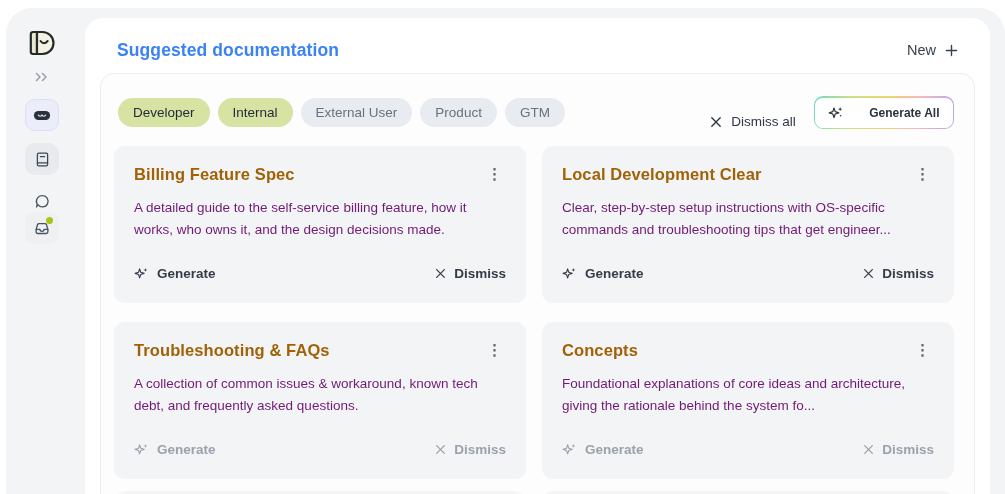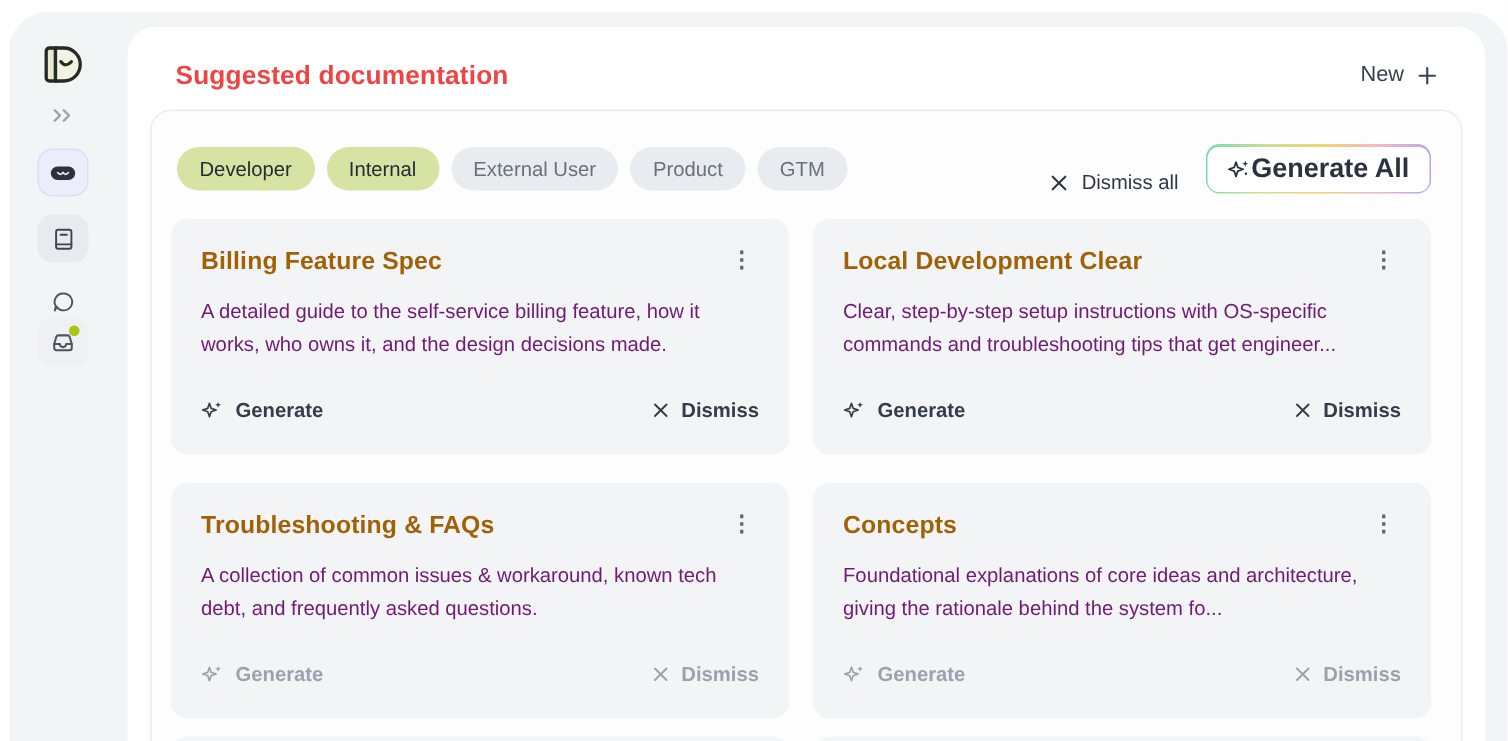--- a/index.html
+++ b/index.html
@@ -36,21 +36,21 @@
   }
   
   .main {
     position:absolute; left:85px; top:18px; right:15px; bottom:-20px;
     background:#ffffff; border-radius:18px 18px 0 0;
   }
   .main-header {
     display:flex; align-items:center; justify-content:space-between;
     padding:20px 32px 0 32px; height:44px;
   }
-  .page-title { font-size:17.5px; font-weight:700; color:#ef4444; letter-spacing:.1px; }
+  .page-title { font-size:17.5px; font-weight:700; color:#3b82f6; letter-spacing:.1px; }
   .new-btn {
     display:flex; align-items:center; gap:9px;
     font-size:14.5px; color:#37424f; cursor:pointer; font-weight:500;
   }
   .inner-panel {
     position:absolute; left:15px; right:15px; top:55px; bottom:-20px;
     background:#fdfdfe; border:1px solid #eaecf0; border-radius:14px;
     overflow:hidden;
   }
   .panel-body { padding:22px 20px 0 13px; }
@@ -67,22 +67,22 @@
   .dismiss-all {
     display:flex; align-items:center; gap:9px;
     font-size:13.5px; font-weight:500; color:#2e3844; cursor:pointer;
   }
   .gen-all-border {
     border-radius:9px; padding:1.5px; cursor:pointer;
     background:linear-gradient(100deg,#6fd9bd 0%,#c7e18e 25%,#f0d36e 50%,#f2b9c4 75%,#b4a3ef 100%);
   }
   .gen-all {
     height:30px; border-radius:7.5px; background:#ffffff;
-    display:flex; align-items:center; gap:0; padding:0 13px;
-    font-size:18px; font-weight:600; color:#2a333d;
+    display:flex; align-items:center; gap:25px; padding:0 13px;
+    font-size:12px; font-weight:600; color:#2a333d;
   }
   
   .cards-grid {
     margin-top:17px;
     display:grid; grid-template-columns:1fr 1fr;
     column-gap:16px; row-gap:19px;
   }
   .card {
     height:157px; background:#f3f4f6; border-radius:11px;
     padding:19px 20px 22px 20px;

